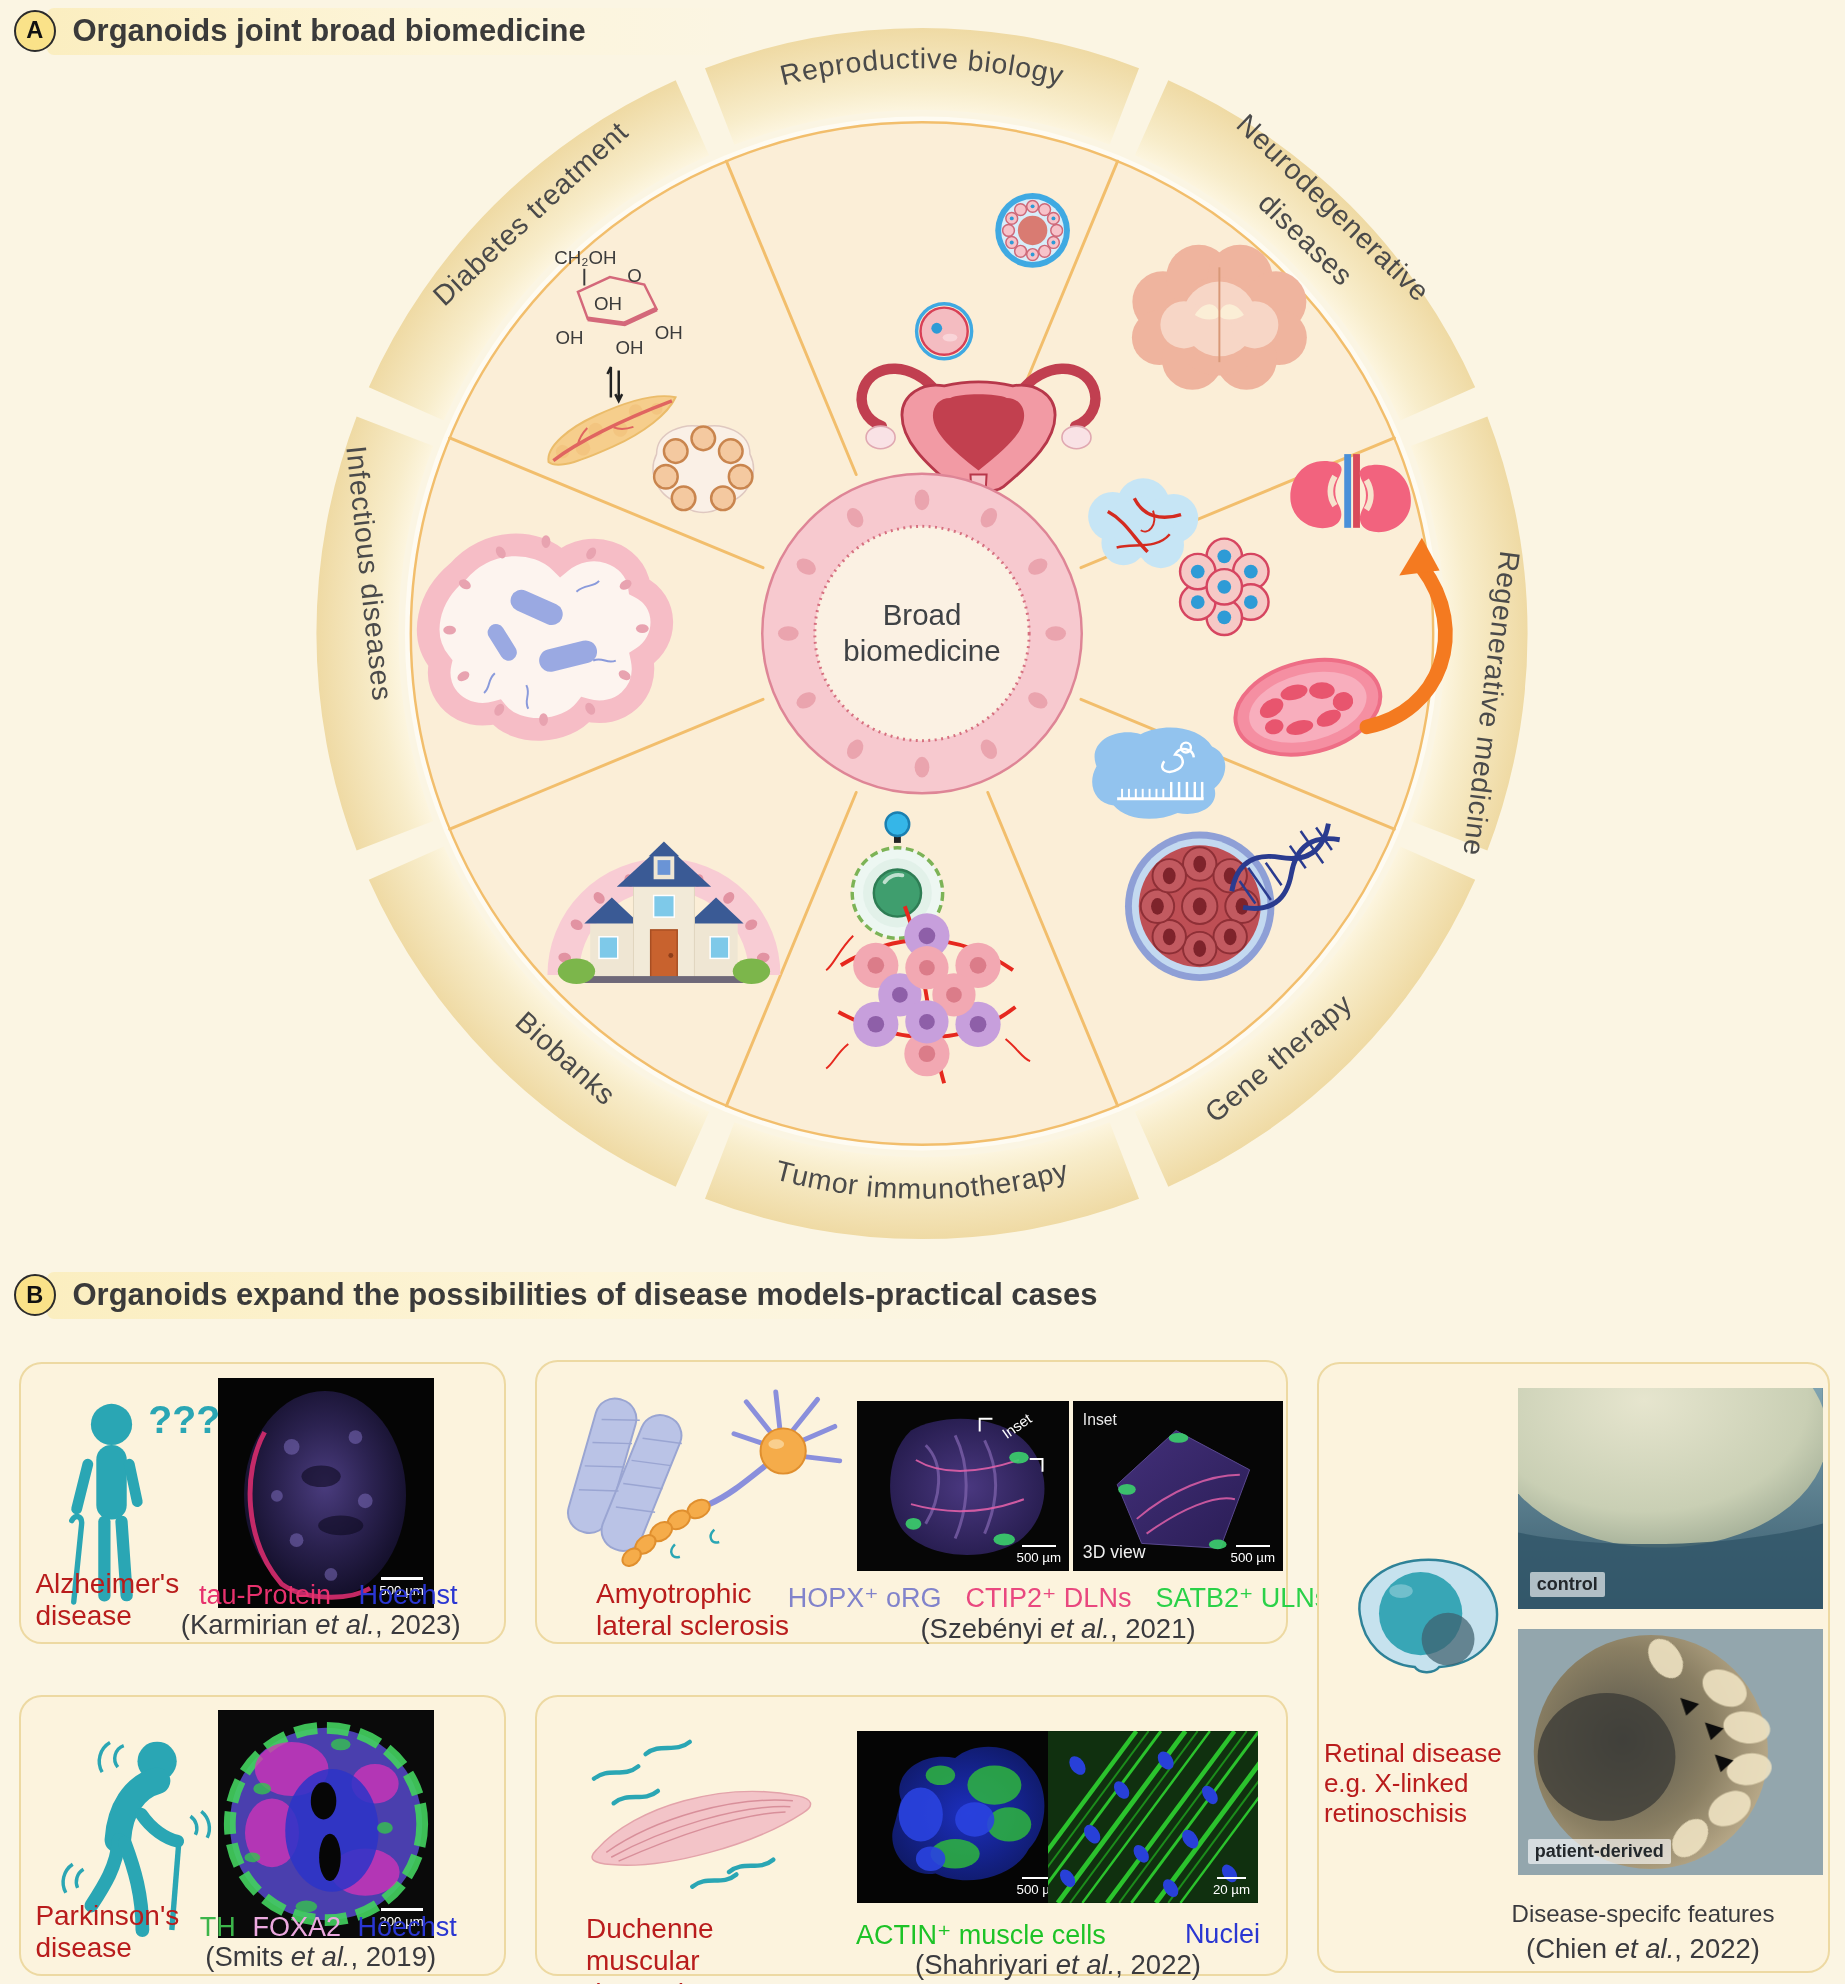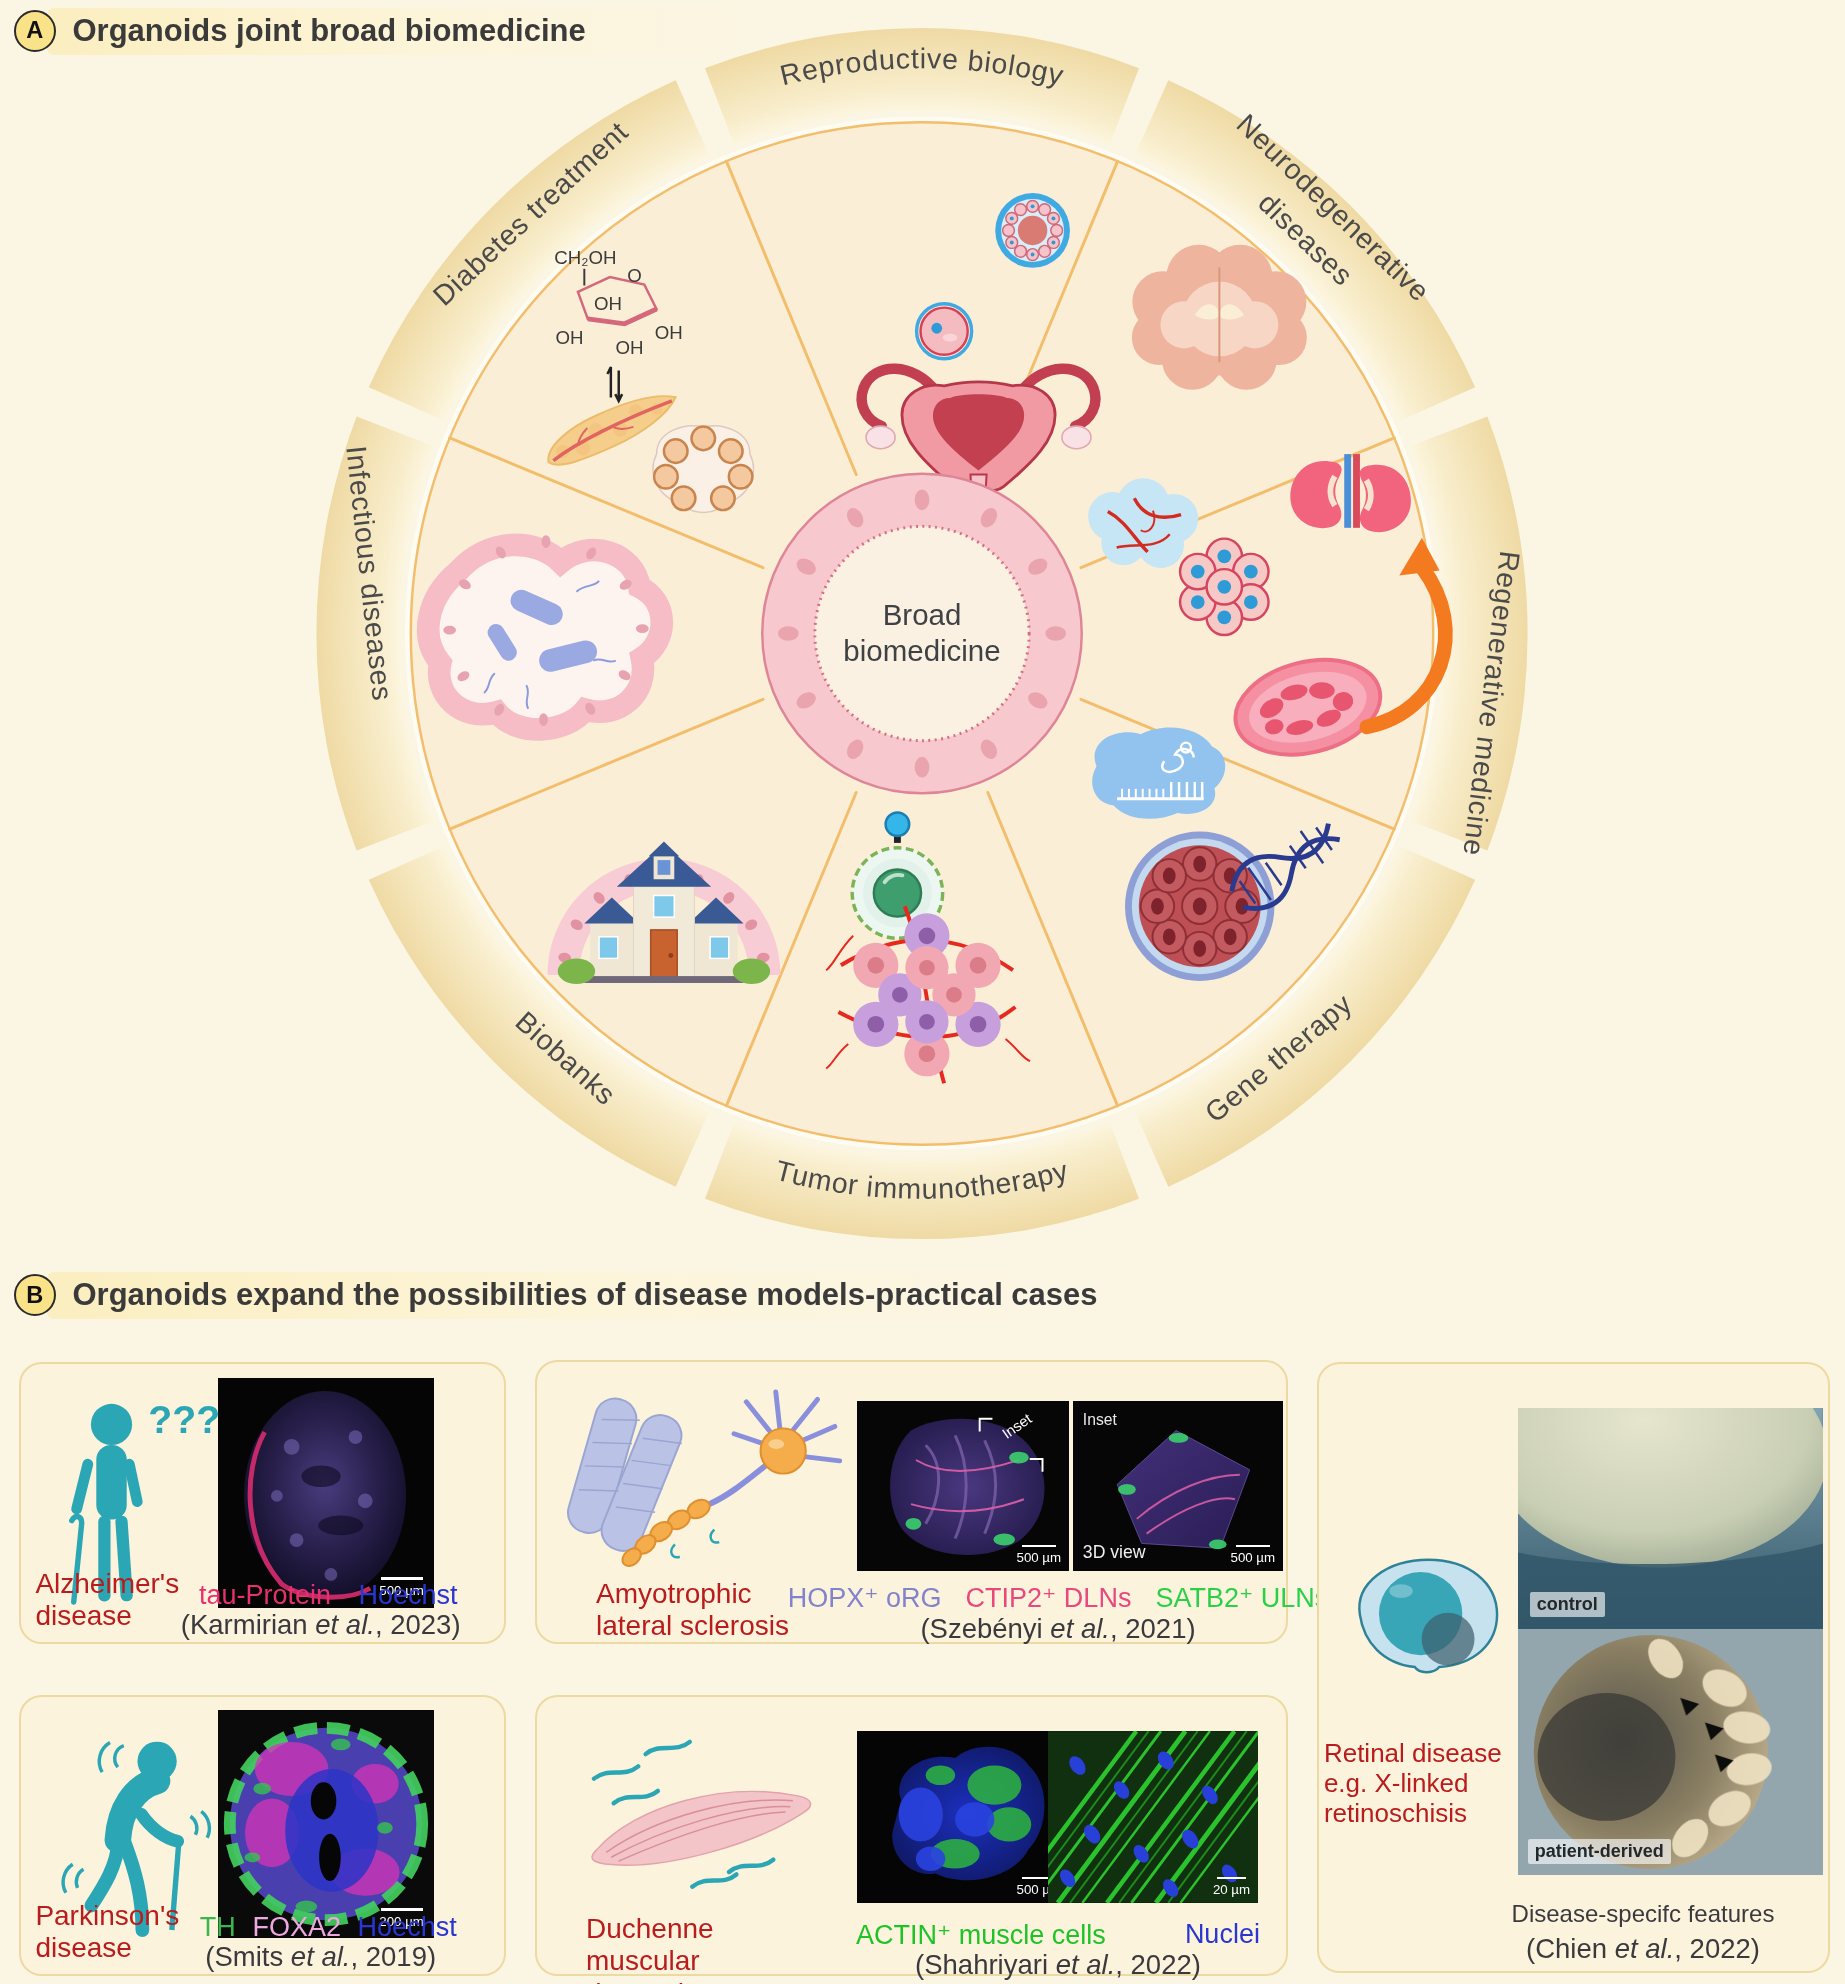--- a/index.html
+++ b/index.html
@@ -768,21 +768,21 @@
       <path d="M28 140 C18 75 85 28 168 28 C250 28 308 75 308 140 C308 200 262 242 190 247 C180 260 150 262 140 247 C75 240 36 196 28 140 Z" fill="#c6e2ee" stroke="#2e8298" stroke-width="5"></path>
       <circle cx="152" cy="138" r="85" fill="#38a6b6"></circle>
       <circle cx="208" cy="190" r="54" fill="#3e5f6e" opacity="0.72"></circle>
       <ellipse cx="112" cy="92" rx="24" ry="14" fill="#7fc6d2" opacity="0.8"></ellipse>
     </svg>
     <div class="ctitle" style="left:4.9px;top:374px;width:206px;font-size:26px;">
       <div>Retinal disease</div>
       <div>e.g. X-linked</div>
       <div>retinoschisis</div>
     </div>
-    <div class="imgbox" style="left:199px;top:44px;width:305px;height:221px;background:#48707f;">
+    <div class="imgbox" style="left:199px;top:24px;width:305px;height:221px;background:#48707f;">
       <svg style="left:0;top:0;" width="305" height="221" viewBox="0 0 620 450">
         <defs>
           <linearGradient id="ctrlBg" x1="0" y1="0" x2="0" y2="1">
             <stop offset="0%" stop-color="#7fa3b0"></stop>
               <stop offset="100%" stop-color="#35586a"></stop>
           </linearGradient>
           <radialGradient id="ctrlSphere" cx="45%" cy="35%" r="70%">
             <stop offset="0%" stop-color="#e6e5ce"></stop>
               <stop offset="70%" stop-color="#c9cfb4"></stop>
               <stop offset="100%" stop-color="#9fab94"></stop>

